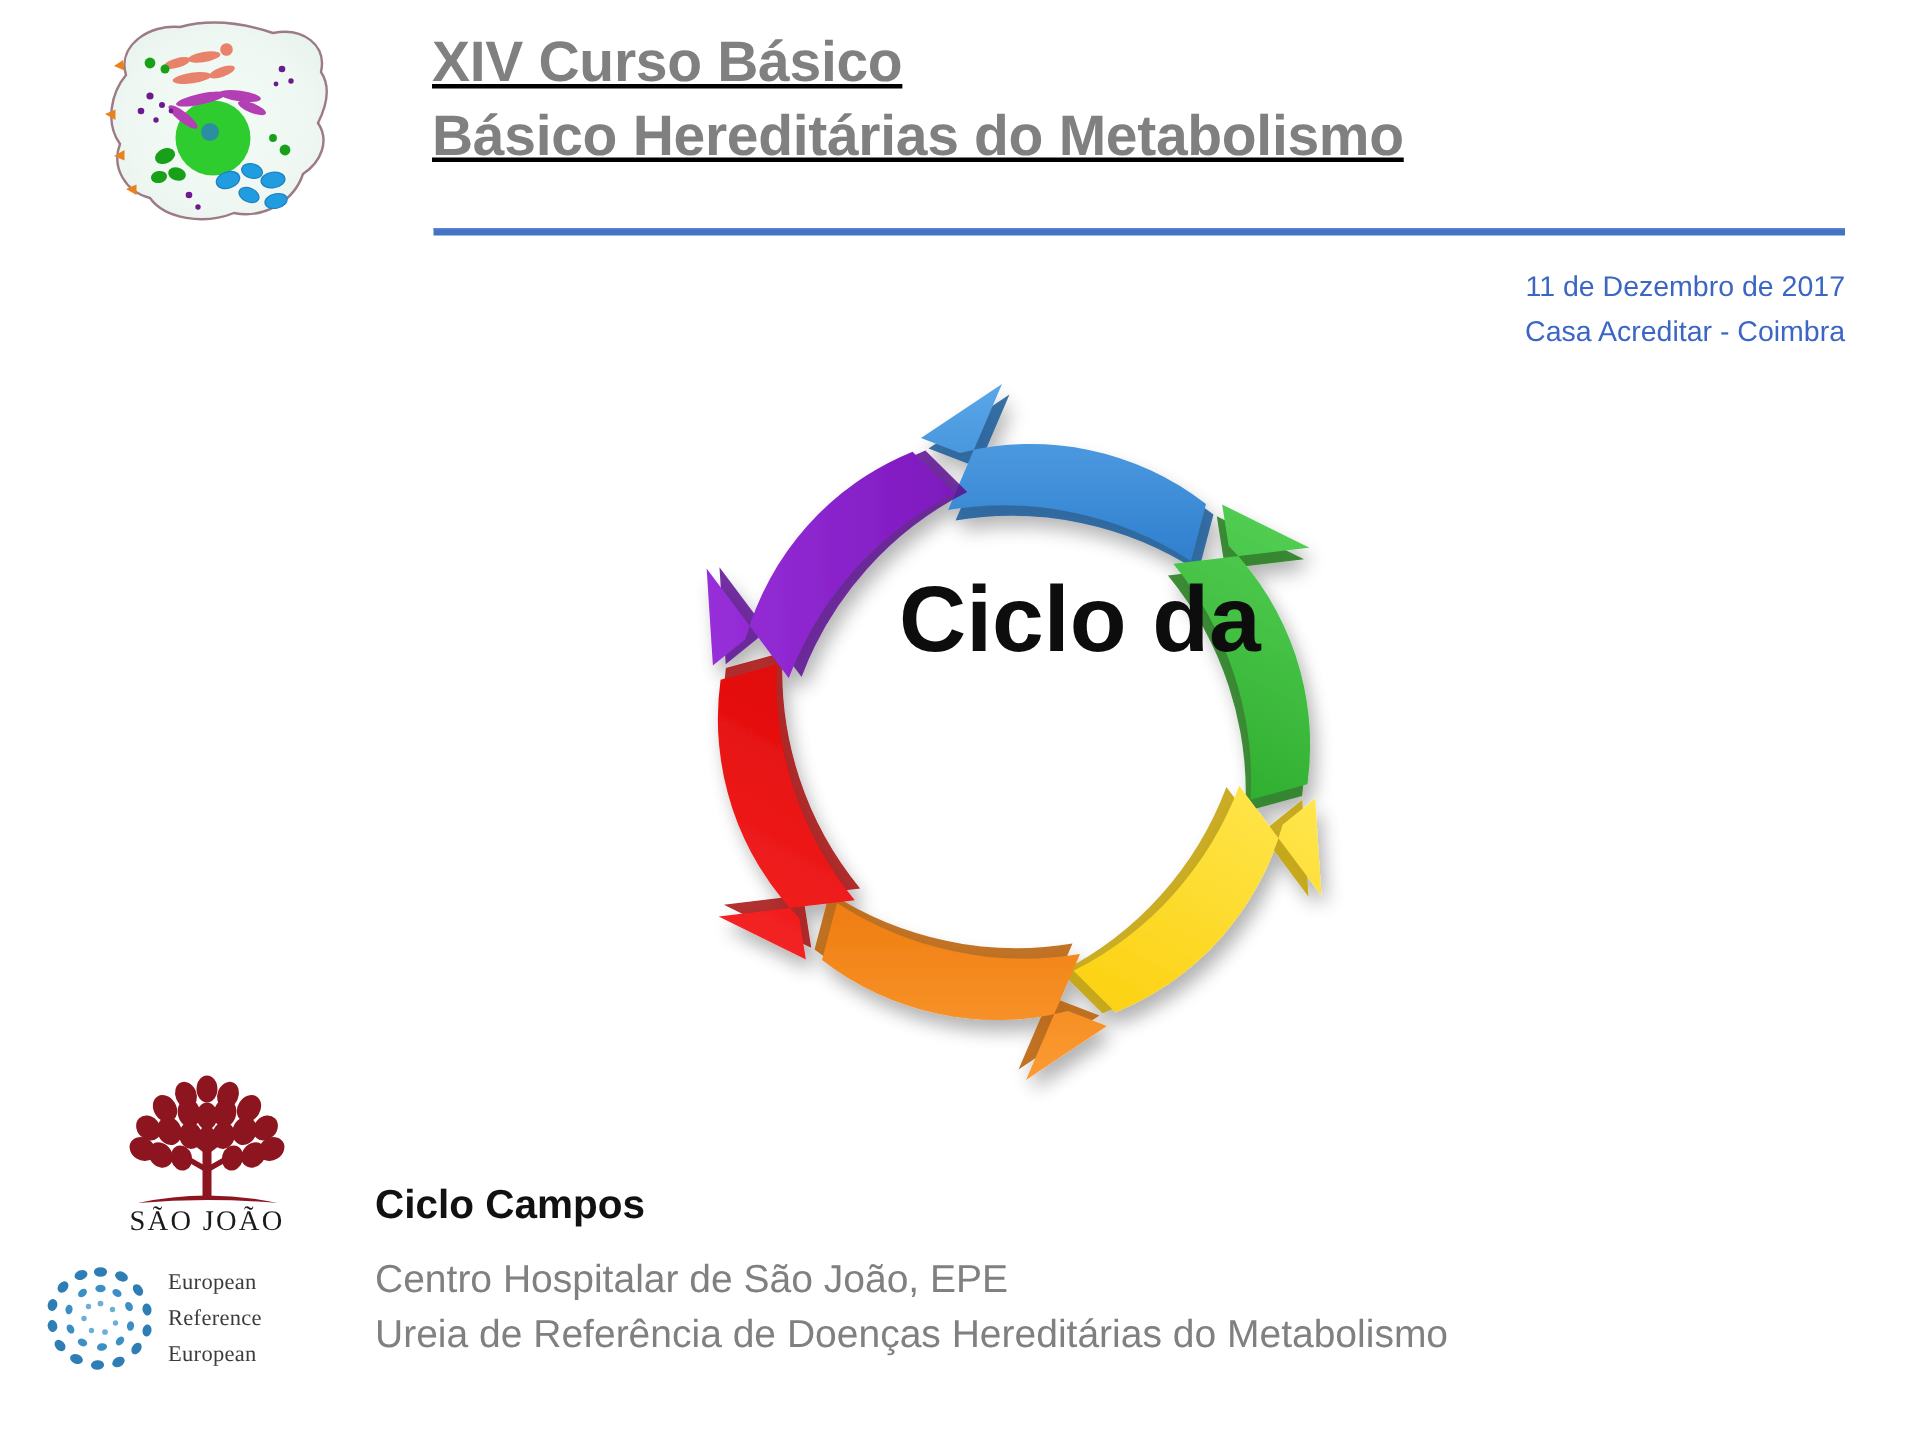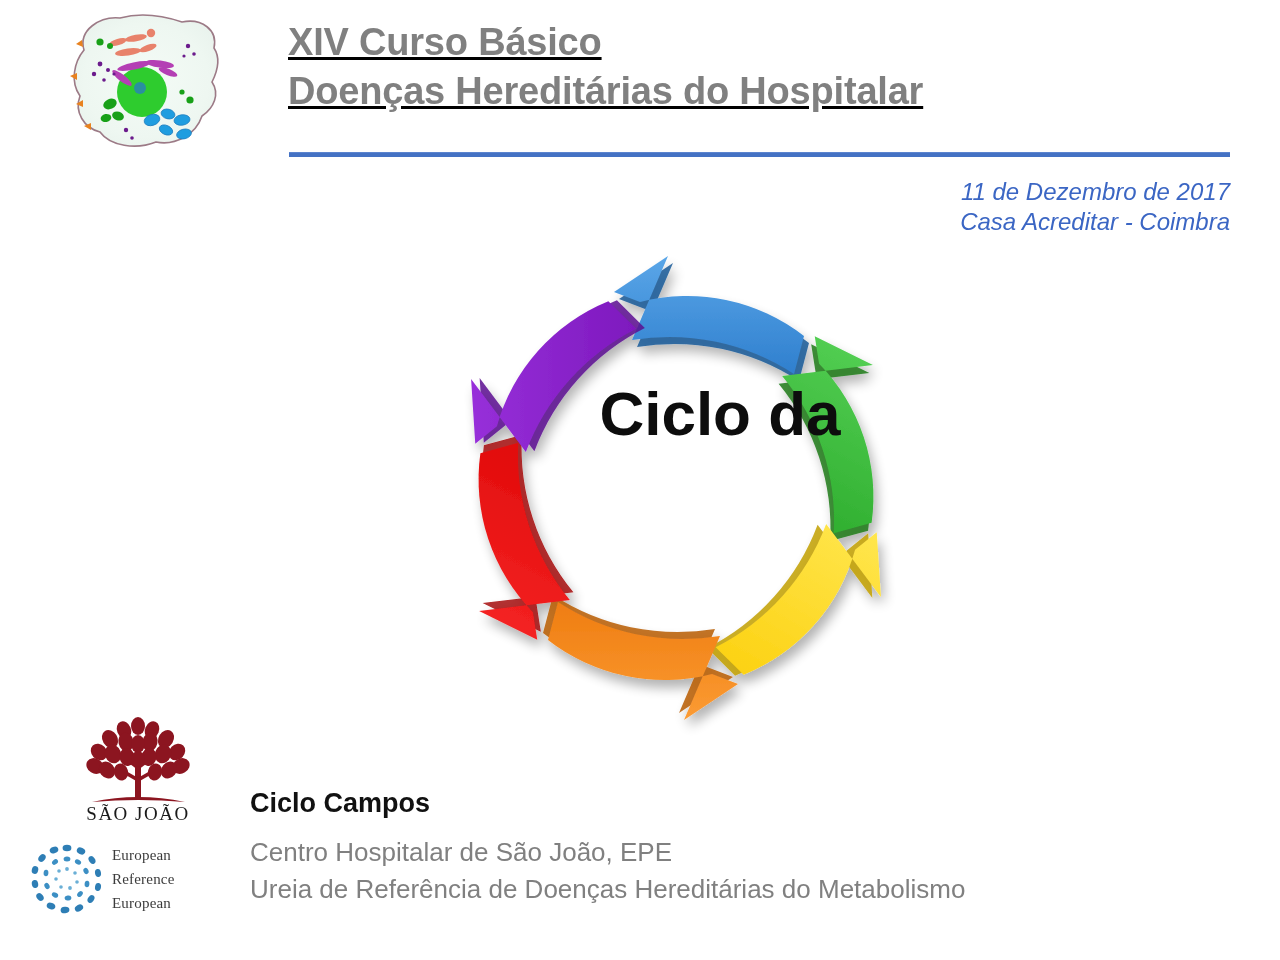--- a/index.html
+++ b/index.html
@@ -43,25 +43,24 @@
     position: absolute;
     left: 289px;
     top: 152px;
     width: 941px;
     height: 4px;
     background: #4472c4;
     border-top: 1px solid #5b84cf;
   }
   .date-line {
     color: #3b66c4;
-    font-size: 24px;
+    font-size: 19px;
     line-height: 30px;
     text-align: right;
     white-space: nowrap;
-    font-style: italic;
   }
   #date-block {
     position: absolute;
     right: 50px;
     top: 177px;
     width: 700px;
   }
 
   
   #cycle {
@@ -196,21 +195,21 @@
       <path d="M20 36 l6 -4 1 7 z"></path>
       <path d="M14 68 l7 -3 0 7 z"></path>
       <path d="M20 96 l7 -4 0 7 z"></path>
       <path d="M28 118 l7 -3 0 7 z"></path>
     </g>
   </svg>
 </div>
 
 <div id="header-text">
   <div class="title-line">XIV Curso Básico</div>
-  <div class="title-line">Doenças Hereditárias do Hospitalar</div>
+  <div class="title-line">Básico Hereditárias do Metabolismo</div>
 </div>
 <div id="title-rule"></div>
 
 <div id="date-block">
   <div class="date-line">11 de Dezembro de 2017</div>
   <div class="date-line">Casa Acreditar - Coimbra</div>
 </div>
 
 <div id="cycle">
   <svg viewBox="0 0 716 600" xmlns="http://www.w3.org/2000/svg">

